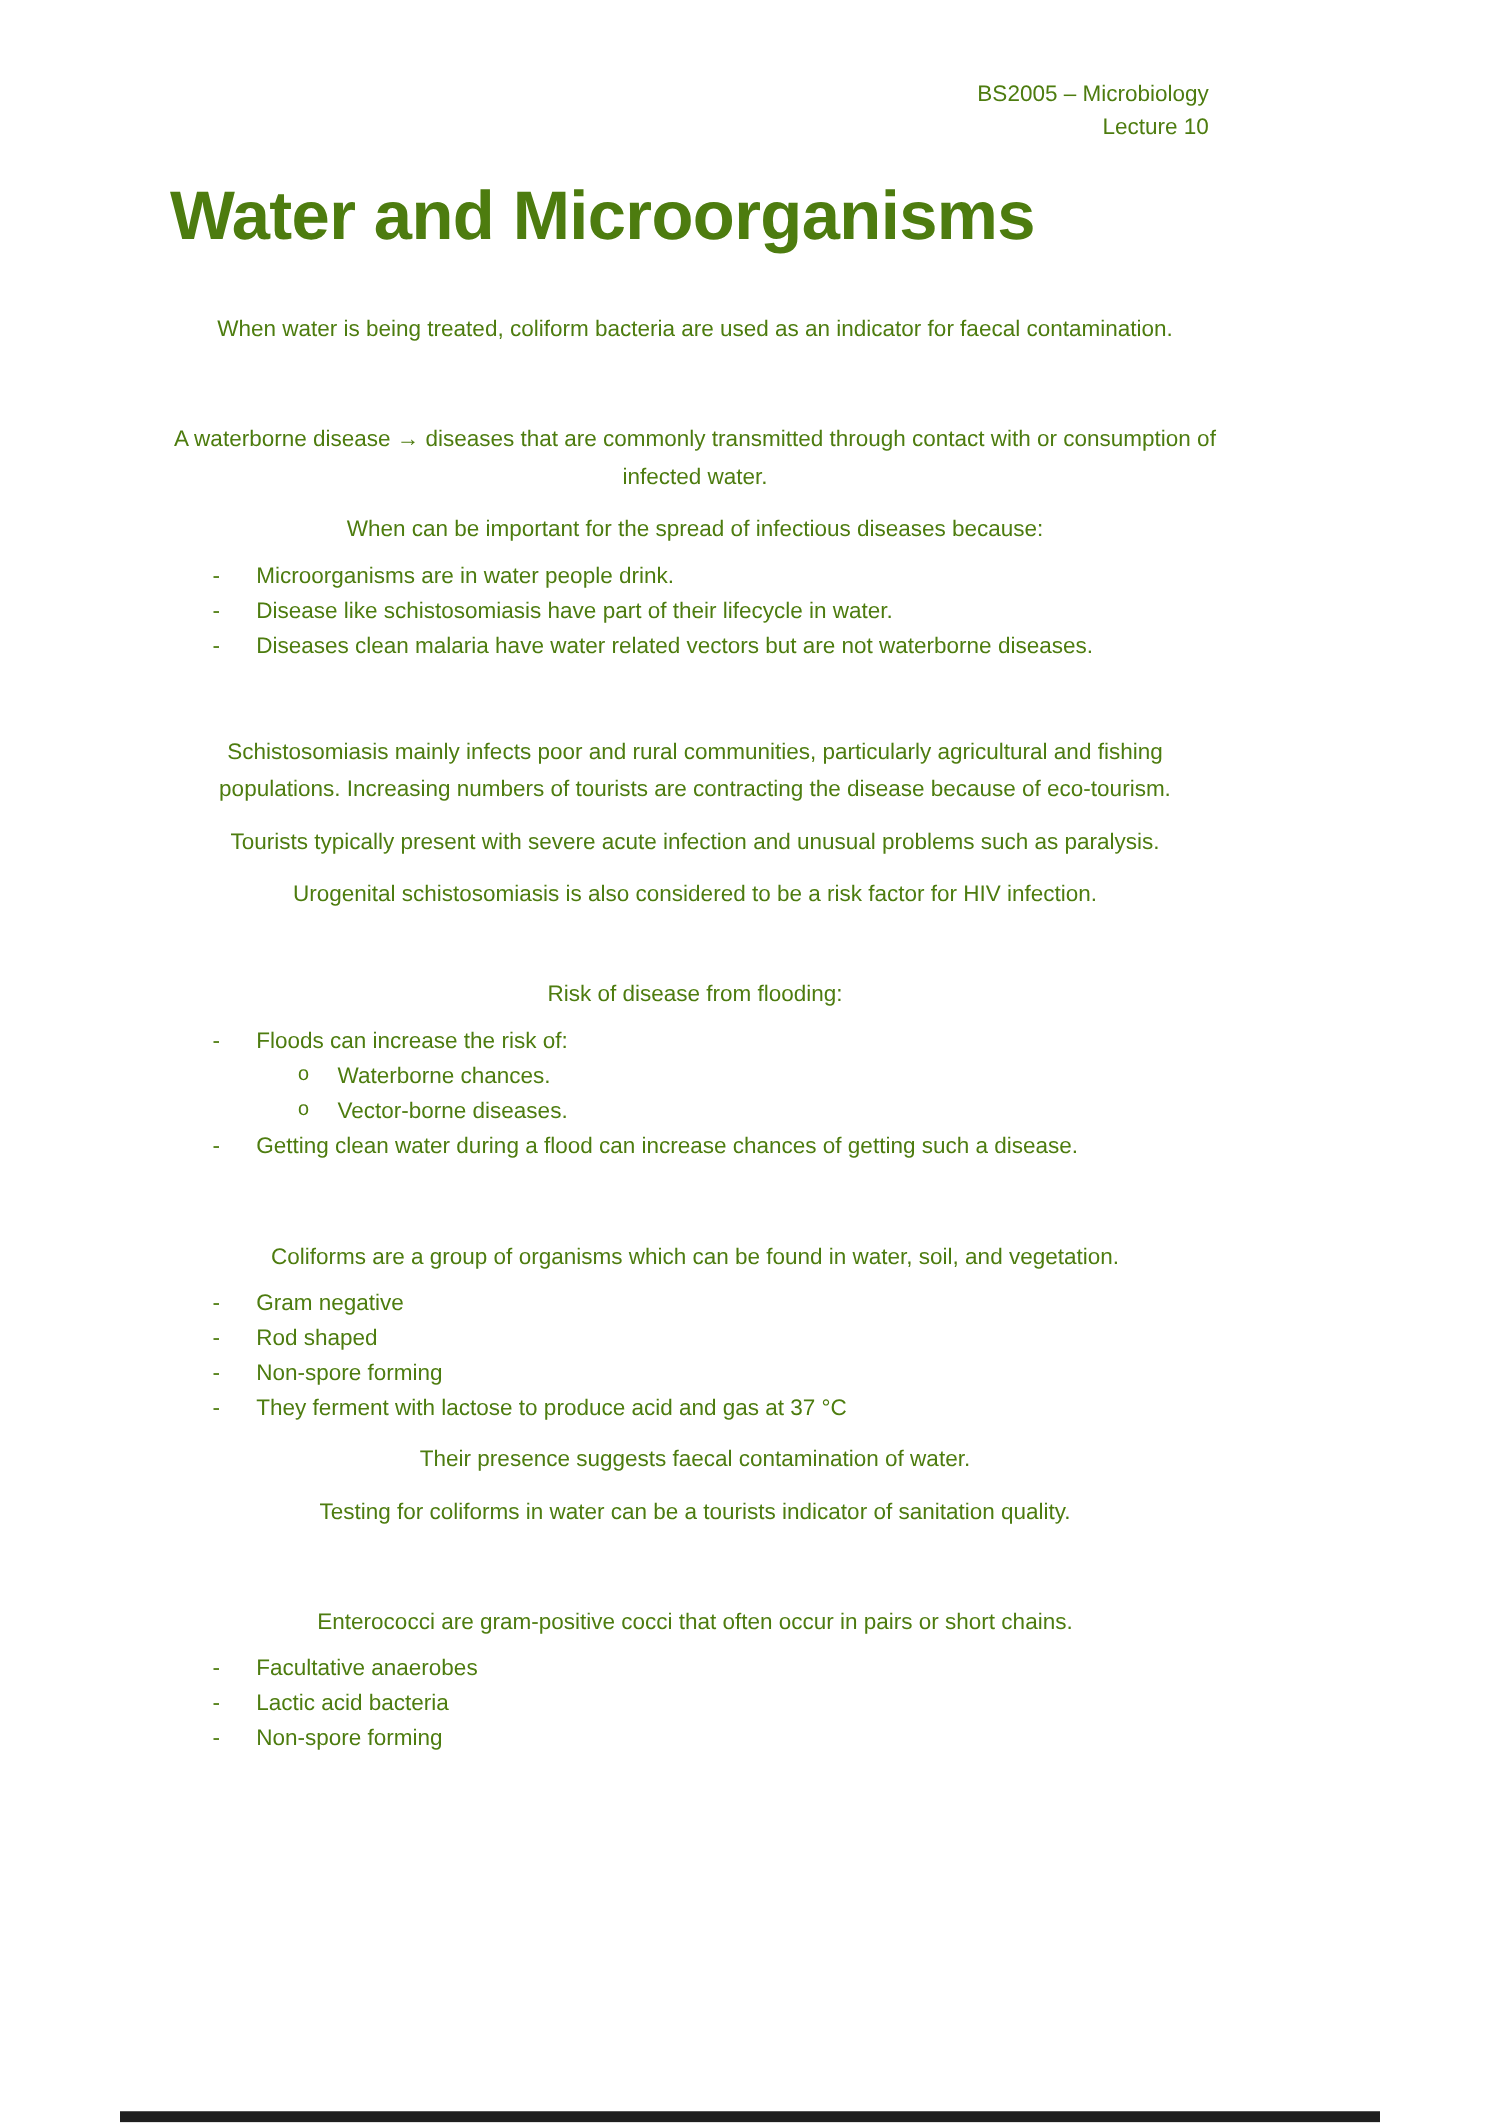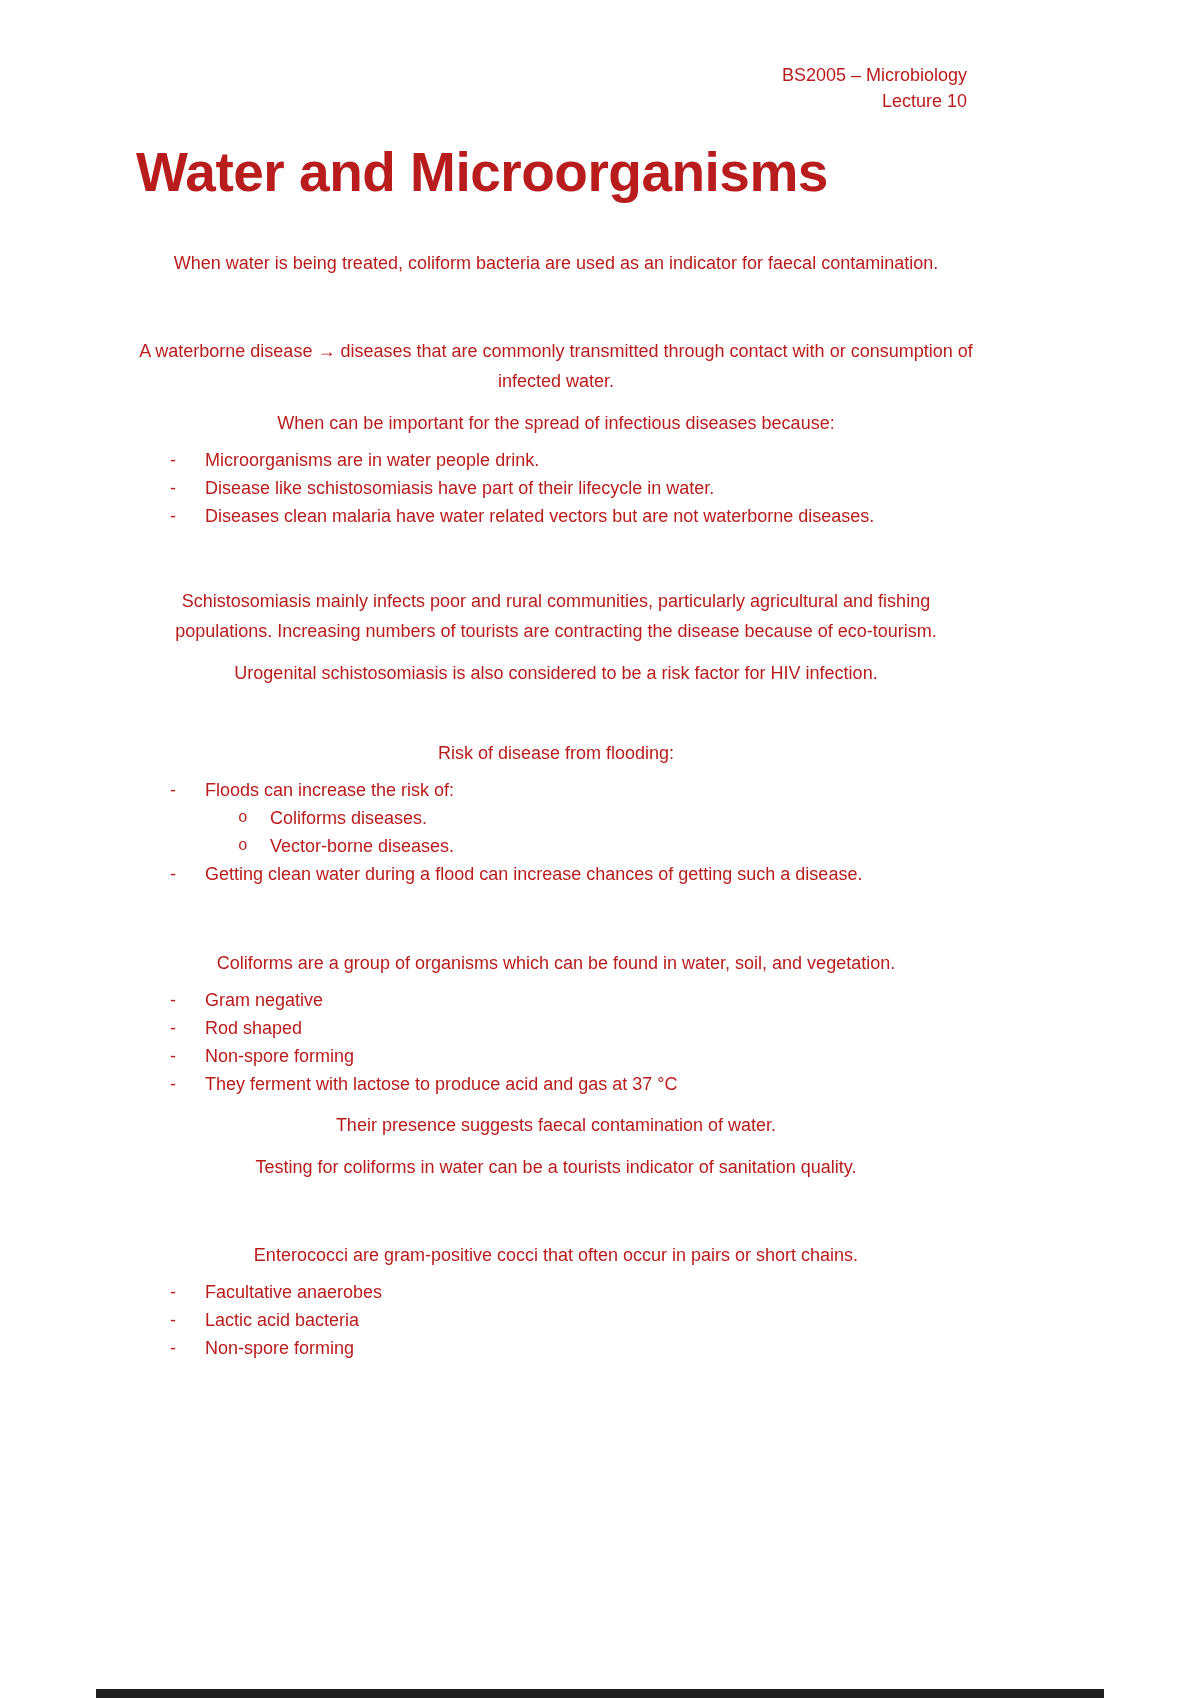--- a/index.html
+++ b/index.html
@@ -5,21 +5,21 @@
   * { box-sizing: border-box; }
   html, body { margin: 0; padding: 0; background: #ffffff; }
 
   .page {
     position: relative;
     width: 1200px;
     height: 1698px;
     background: #ffffff;
     overflow: hidden;
     font-family: "Liberation Sans", sans-serif;
-    color: #b91c1c;
+    color: #4d7c0f;
   }
 
   .margins {
     padding: 62px 224px 0 136px;
   }
 
   .doc-header {
     text-align: right;
     font-size: 18px;
     line-height: 26px;
@@ -111,35 +111,36 @@
         <div class="li lvl1">
           <span class="marker">-</span>
           <span class="li-text">Diseases clean malaria have water related vectors but are not waterborne diseases.</span>
         </div>
       </div>
 
       <div class="gap g44"></div>
 
       <p class="p">Schistosomiasis mainly infects poor and rural communities, particularly agricultural and fishing populations. Increasing numbers of tourists are contracting the disease because of eco-tourism.</p>
 
+      <p class="p">Tourists typically present with severe acute infection and unusual problems such as paralysis.</p>
 
       <p class="p">Urogenital schistosomiasis is also considered to be a risk factor for HIV infection.</p>
 
       <div class="gap g38"></div>
 
       <p class="p lead">Risk of disease from flooding:</p>
 
       <div class="list">
         <div class="li lvl1">
           <span class="marker">-</span>
           <span class="li-text">Floods can increase the risk of:</span>
         </div>
         <div class="li lvl2">
           <span class="marker">o</span>
-          <span class="li-text">Coliforms diseases.</span>
+          <span class="li-text">Waterborne chances.</span>
         </div>
         <div class="li lvl2">
           <span class="marker">o</span>
           <span class="li-text">Vector-borne diseases.</span>
         </div>
         <div class="li lvl1">
           <span class="marker">-</span>
           <span class="li-text">Getting clean water during a flood can increase chances of getting such a disease.</span>
         </div>
       </div>

